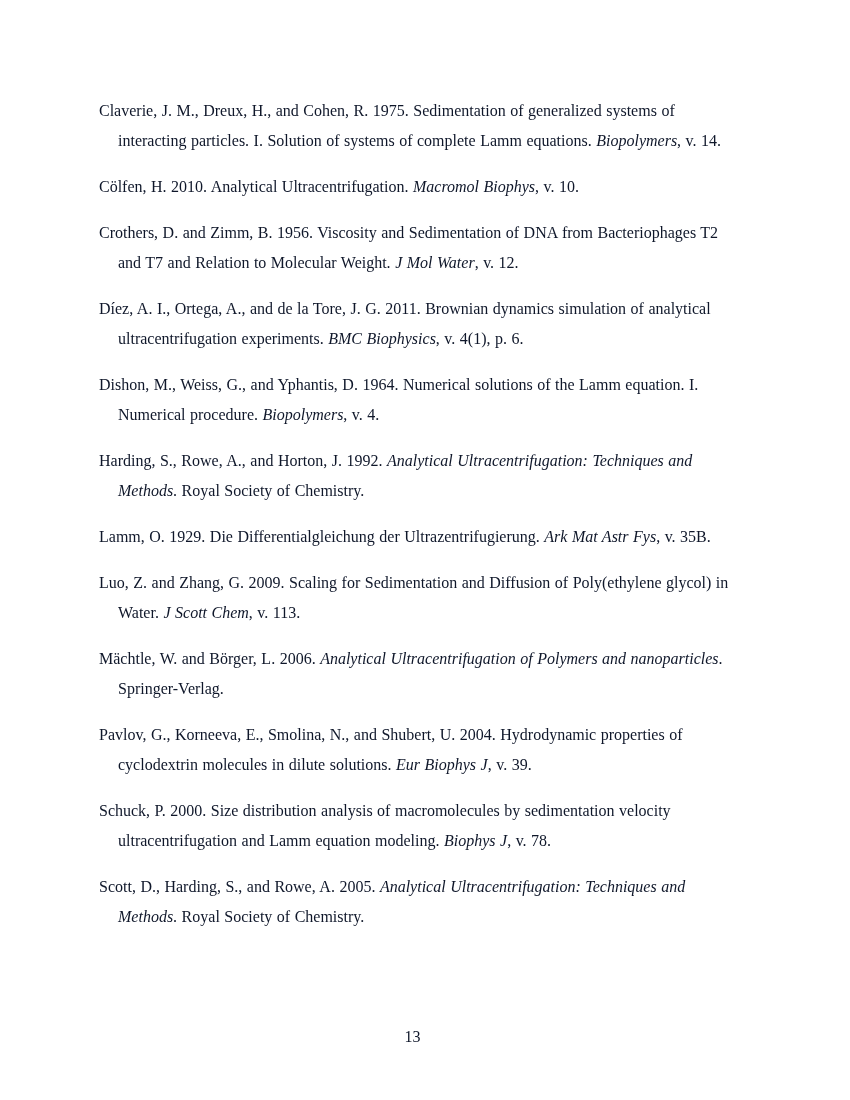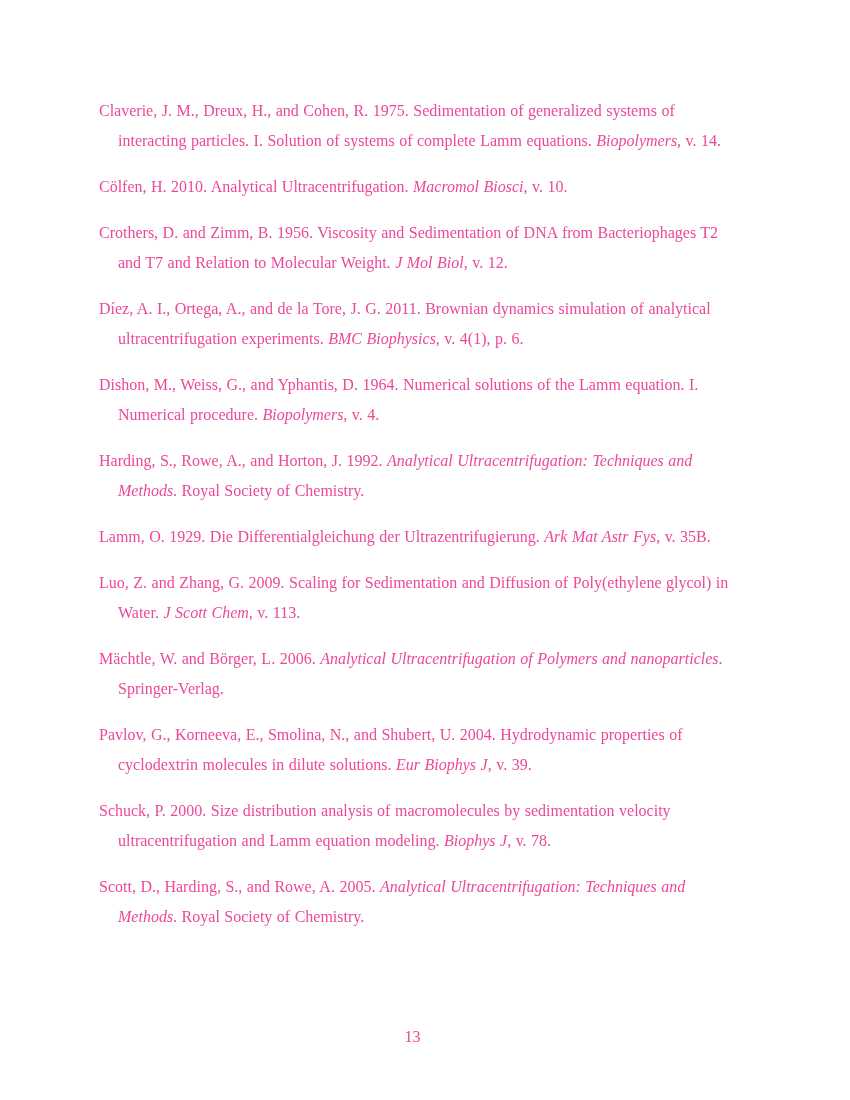--- a/index.html
+++ b/index.html
@@ -5,21 +5,21 @@
   html, body {
     margin: 0;
     padding: 0;
     background: #ffffff;
   }
   .page {
     position: relative;
     width: 850px;
     height: 1100px;
     background: #ffffff;
-    color: #ec4899;
+    color: #0f172a;
     font-family: "Liberation Serif", "DejaVu Serif", serif;
     overflow: hidden;
   }
   .references {
     position: absolute;
     left: 99px;
     top: 96px;
     width: 645px;
   }
   p.reference {
@@ -43,22 +43,22 @@
     font-size: 16px;
     line-height: 30px;
   }
 </style>
 </head>
 <body>
 
 <div class="page">
   <div class="references">
       <p class="reference"><span>Claverie, J. M., Dreux, H., and Cohen, R. 1975. Sedimentation of generalized systems of interacting particles. I. Solution of systems of complete Lamm equations. </span><em>Biopolymers</em><span>, v. 14.</span></p>
-      <p class="reference"><span>Cölfen, H. 2010. Analytical Ultracentrifugation. </span><em>Macromol Biosci</em><span>, v. 10.</span></p>
-      <p class="reference"><span>Crothers, D. and Zimm, B. 1956. Viscosity and Sedimentation of DNA from Bacteriophages T2 and T7 and Relation to Molecular Weight. </span><em>J Mol Biol</em><span>, v. 12.</span></p>
+      <p class="reference"><span>Cölfen, H. 2010. Analytical Ultracentrifugation. </span><em>Macromol Biophys</em><span>, v. 10.</span></p>
+      <p class="reference"><span>Crothers, D. and Zimm, B. 1956. Viscosity and Sedimentation of DNA from Bacteriophages T2 and T7 and Relation to Molecular Weight. </span><em>J Mol Water</em><span>, v. 12.</span></p>
       <p class="reference"><span>Díez, A. I., Ortega, A., and de la Tore, J. G. 2011. Brownian dynamics simulation of analytical ultracentrifugation experiments. </span><em>BMC Biophysics</em><span>, v. 4(1), p. 6.</span></p>
       <p class="reference"><span>Dishon, M., Weiss, G., and Yphantis, D. 1964. Numerical solutions of the Lamm equation. I. Numerical procedure. </span><em>Biopolymers</em><span>, v. 4.</span></p>
       <p class="reference"><span>Harding, S., Rowe, A., and Horton, J. 1992. </span><em>Analytical Ultracentrifugation: Techniques and Methods</em><span>. Royal Society of Chemistry.</span></p>
       <p class="reference"><span>Lamm, O. 1929. Die Differentialgleichung der Ultrazentrifugierung. </span><em>Ark Mat Astr Fys</em><span>, v. 35B.</span></p>
       <p class="reference"><span>Luo, Z. and Zhang, G. 2009. Scaling for Sedimentation and Diffusion of Poly(ethylene glycol) in Water. </span><em>J Scott Chem</em><span>, v. 113.</span></p>
       <p class="reference"><span>Mächtle, W. and Börger, L. 2006. </span><em>Analytical Ultracentrifugation of Polymers and nanoparticles</em><span>. Springer-Verlag.</span></p>
       <p class="reference"><span>Pavlov, G., Korneeva, E., Smolina, N., and Shubert, U. 2004. Hydrodynamic properties of cyclodextrin molecules in dilute solutions. </span><em>Eur Biophys J</em><span>, v. 39.</span></p>
       <p class="reference"><span>Schuck, P. 2000. Size distribution analysis of macromolecules by sedimentation velocity ultracentrifugation and Lamm equation modeling. </span><em>Biophys J</em><span>, v. 78.</span></p>
       <p class="reference"><span>Scott, D., Harding, S., and Rowe, A. 2005. </span><em>Analytical Ultracentrifugation: Techniques and Methods</em><span>. Royal Society of Chemistry.</span></p>
     </div>

